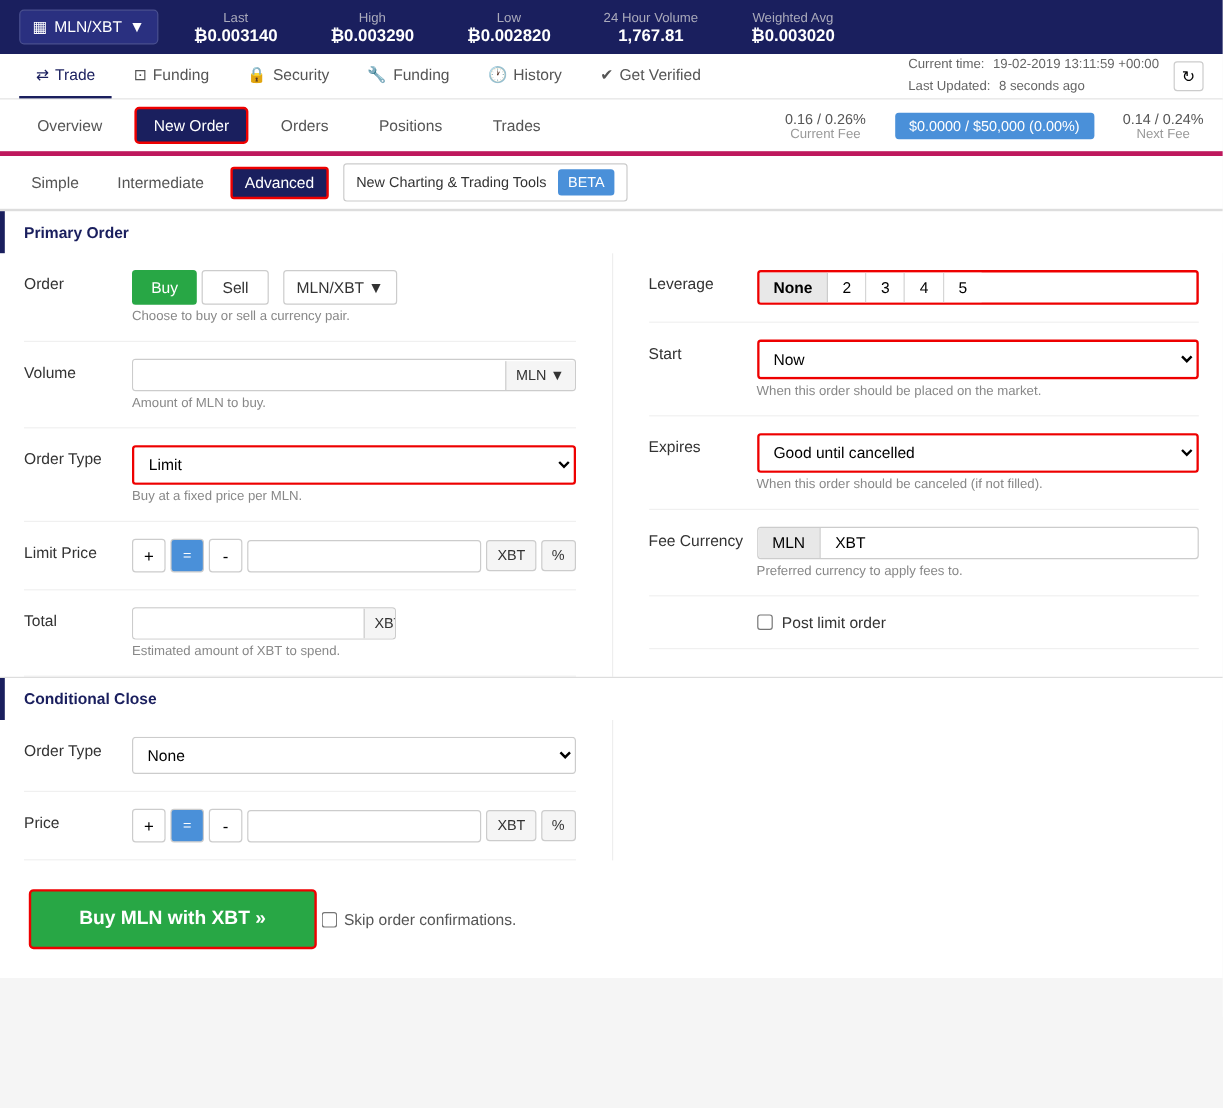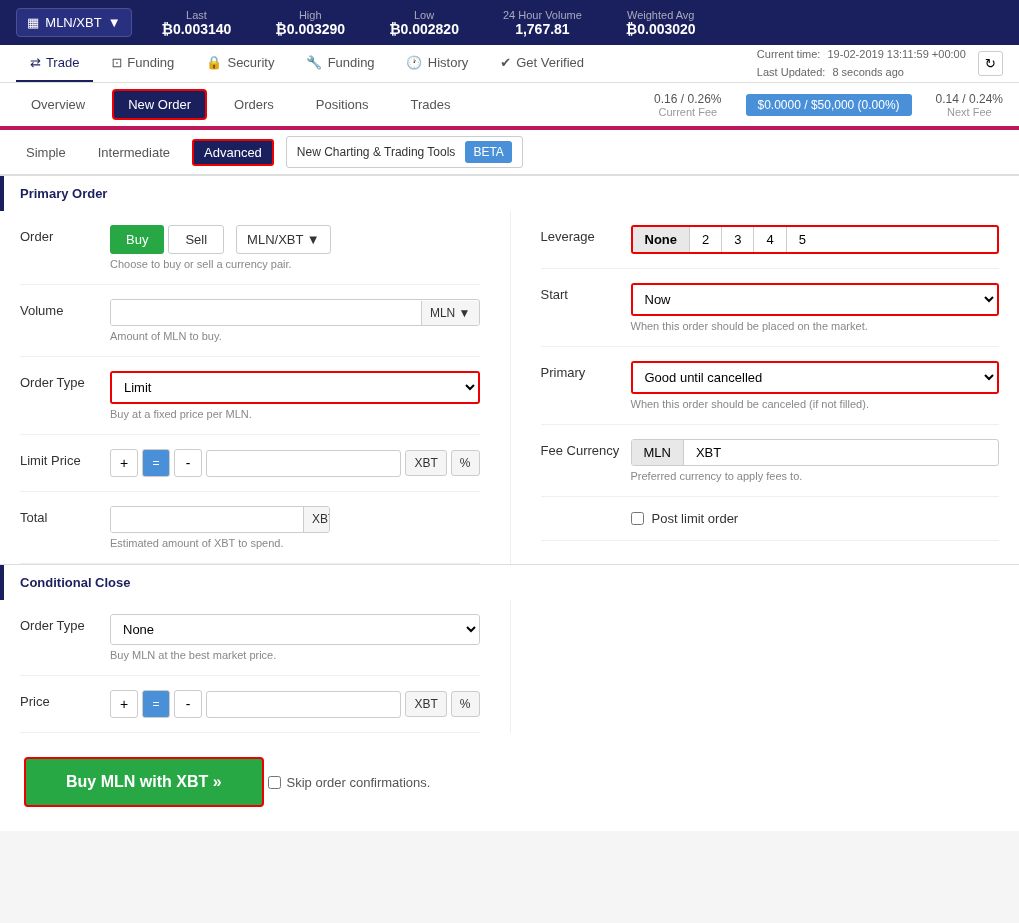--- a/index.html
+++ b/index.html
@@ -663,21 +663,21 @@
             <select class="start-select">
               <option>Now</option>
               <option>Scheduled</option>
             </select>
           </div>
           <div class="form-hint">When this order should be placed on the market.</div>
         </div>
       </div>
 
       <div class="form-row">
-        <div class="form-label">Primary</div>
+        <div class="form-label">Expires</div>
         <div class="form-field">
           <div class="start-box">
             <select class="start-select">
               <option>Good until cancelled</option>
               <option>Good till date</option>
             </select>
           </div>
           <div class="form-hint">When this order should be canceled (if not filled).</div>
         </div>
       </div>
@@ -716,21 +716,20 @@
       <div class="form-row">
         <div class="form-label">Order Type</div>
         <div class="form-field">
           <div class="none-select-box">
             <select class="none-select">
               <option>None</option>
               <option>Limit</option>
               <option>Market</option>
             </select>
           </div>
-          <div class="form-hint">Buy MLN at the best market price.</div>
         </div>
       </div>
 
       <div class="form-row">
         <div class="form-label">Price</div>
         <div class="form-field">
           <div class="limit-price-group">
             <button class="pm-btn">+</button>
             <button class="eq-btn">=</button>
             <button class="pm-btn">-</button>

